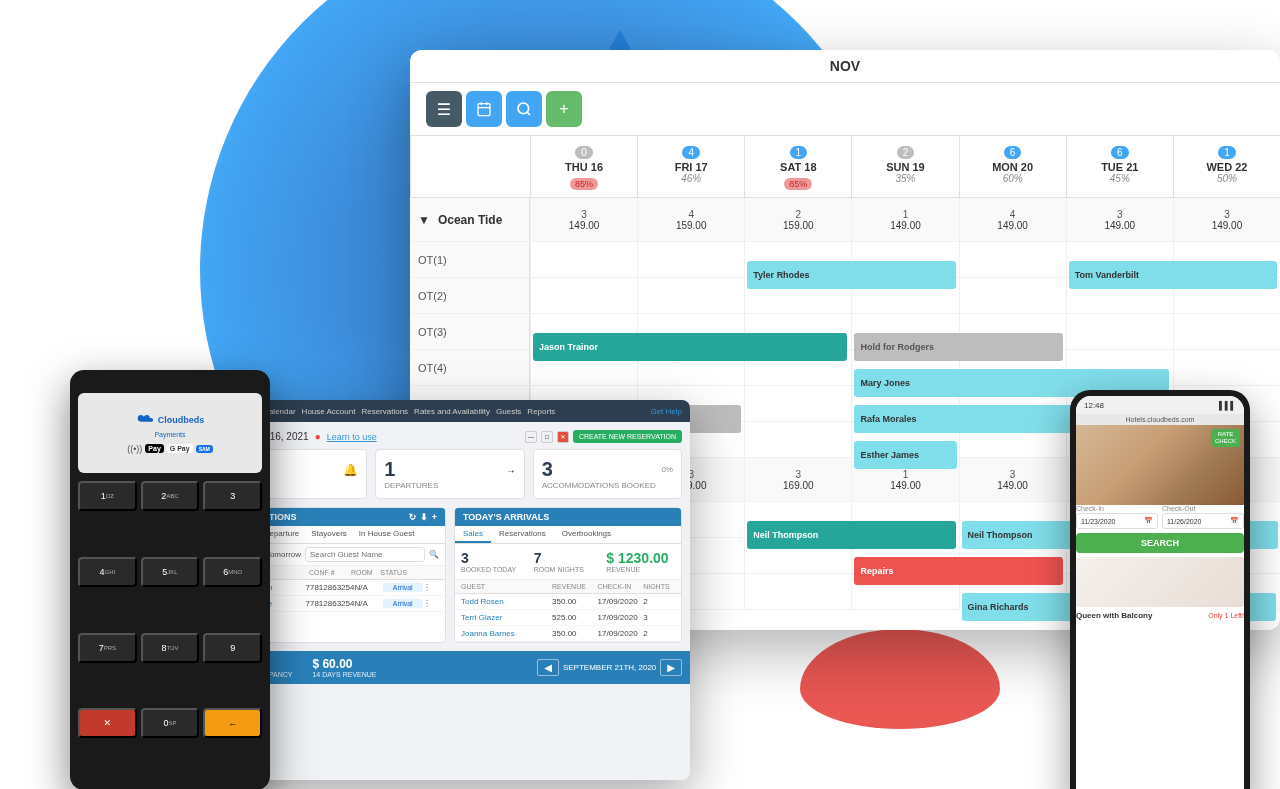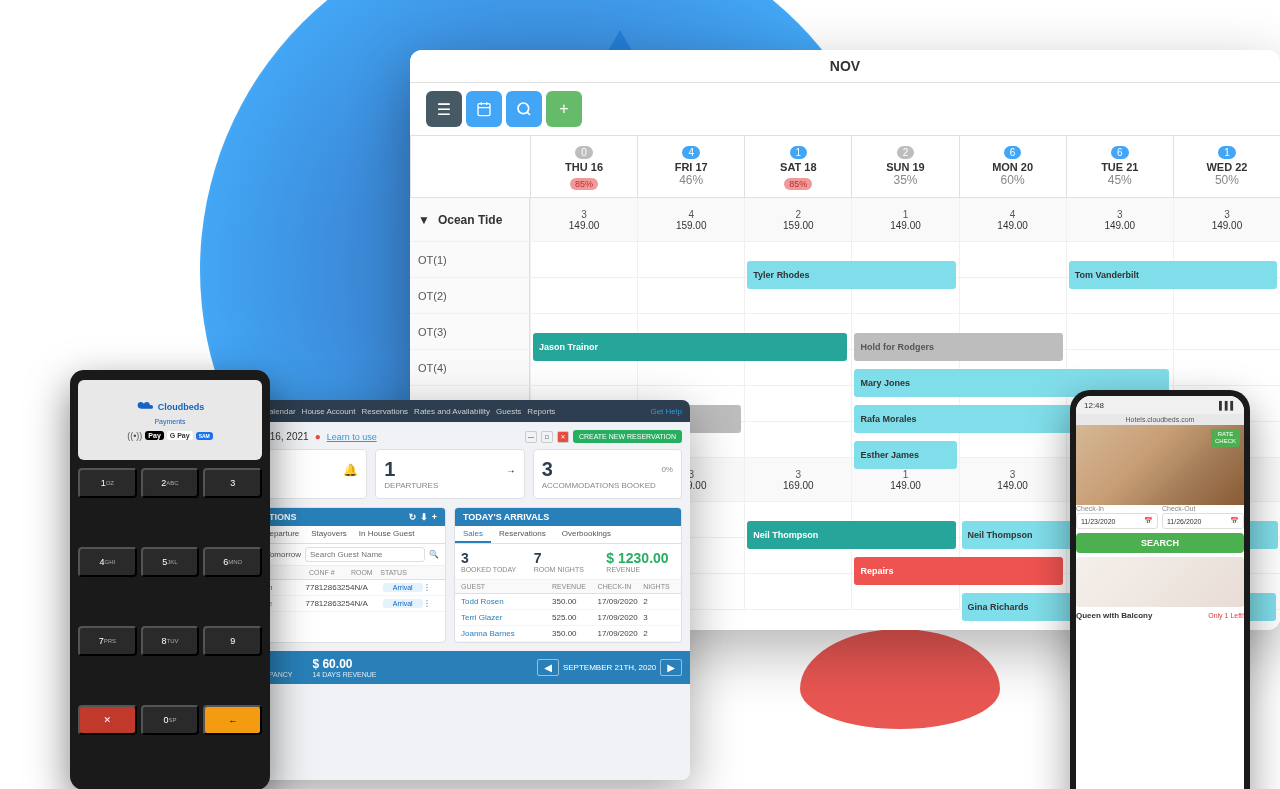--- a/index.html
+++ b/index.html
@@ -97,22 +97,23 @@
       padding: 1px 6px;
       margin-bottom: 2px;
     }
     .cal-day-badge.gray { background: #bdbdbd; }
     .cal-day-name {
       font-size: 11px;
       font-weight: 600;
       color: #333;
     }
     .cal-day-pct {
-      font-size: 12px;
+      font-size: 10px;
       color: #888;
+      font-style: italic;
     }
     .cal-occ-badge {
       display: inline-block;
       border-radius: 10px;
       font-size: 9px;
       padding: 1px 5px;
       margin-top: 2px;
     }
     .cal-occ-badge.red { background: #ef9a9a; color: #c62828; }
 
@@ -447,20 +448,21 @@
     }
     .terminal-screen {
       background: #e8e8e8;
       border-radius: 6px;
       height: 80px;
       display: flex;
       flex-direction: column;
       align-items: center;
       justify-content: center;
       gap: 4px;
+      margin-top: 13px;
     }
     .terminal-logo {
       font-size: 9px;
       font-weight: 700;
       color: #1565c0;
     }
     .terminal-logo-sub {
       font-size: 7px;
       color: #1565c0;
     }

